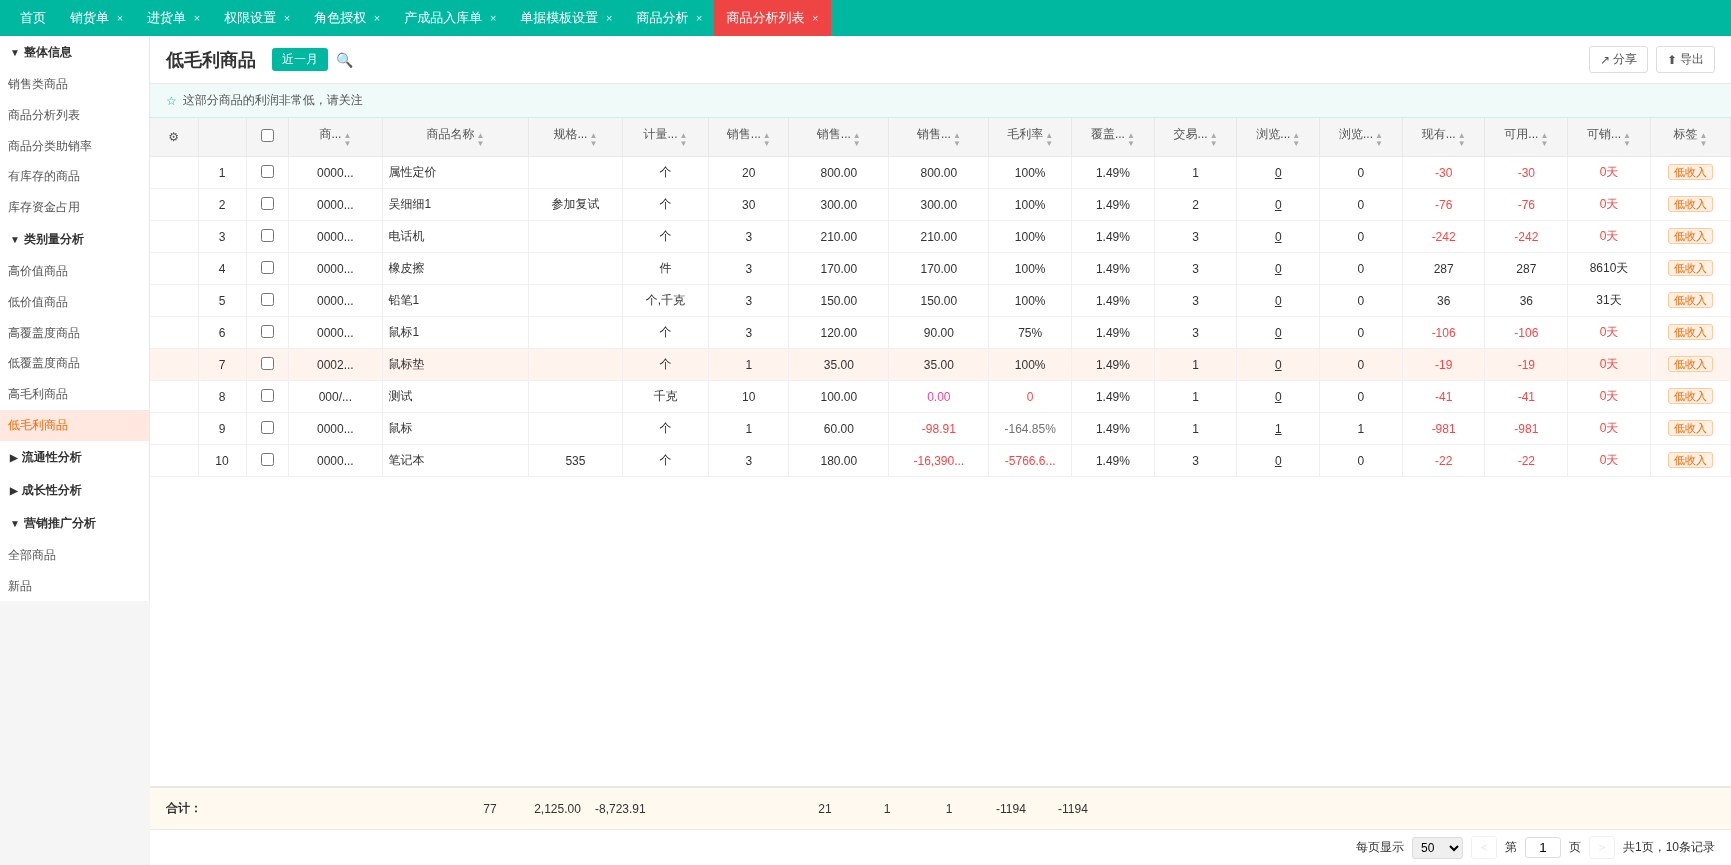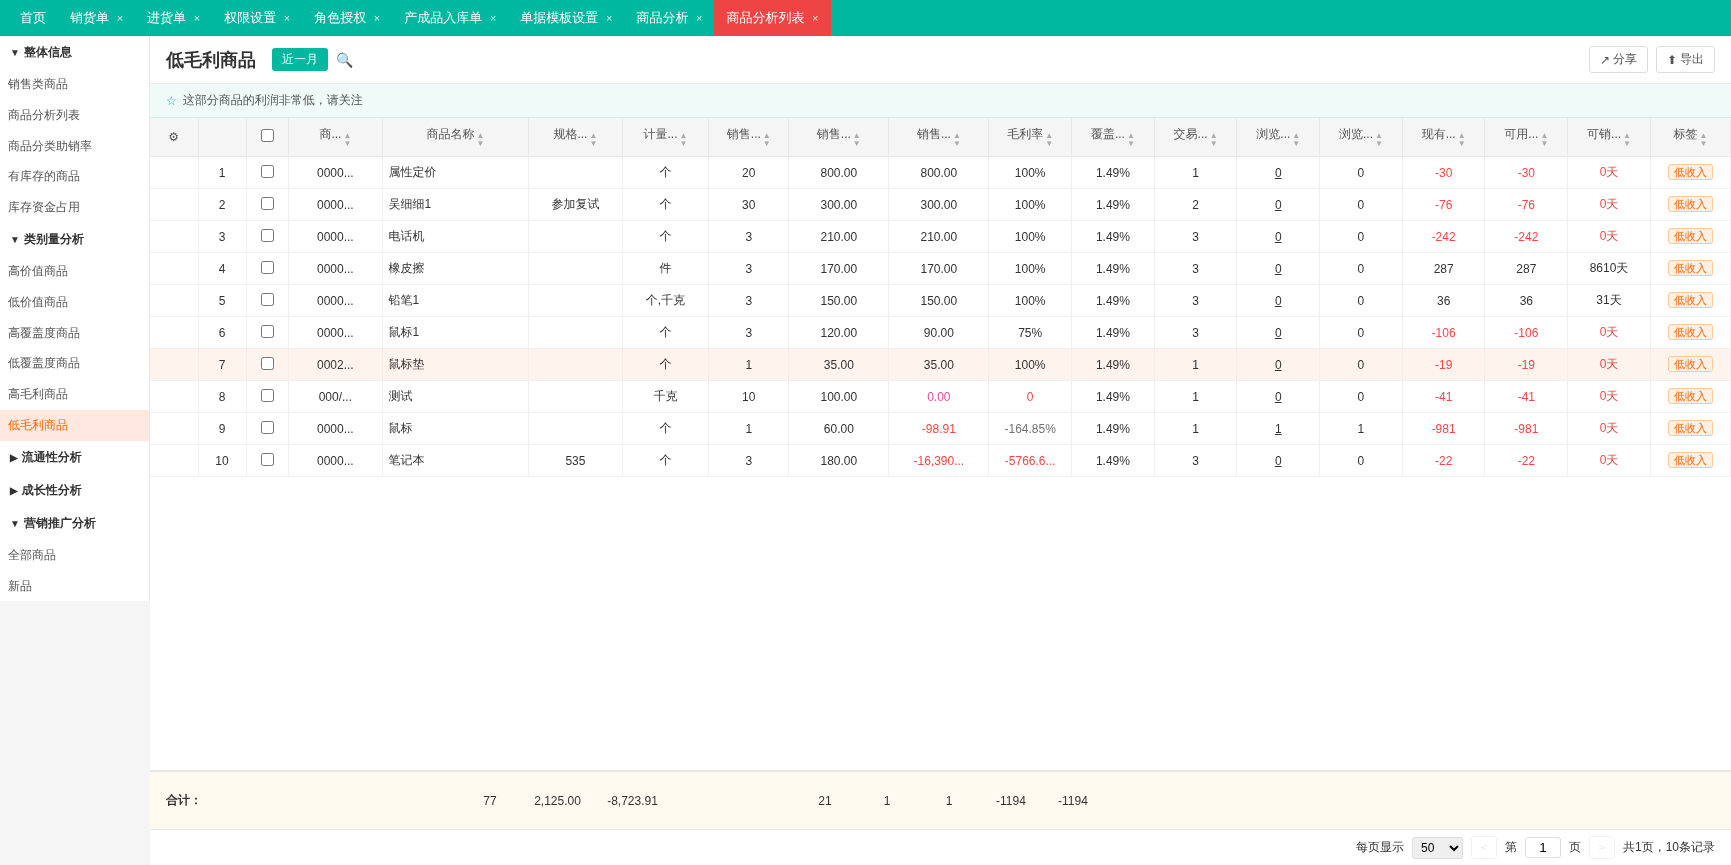--- a/index.html
+++ b/index.html
@@ -94,21 +94,21 @@
     .td-name { text-align: left; }
     .tag-badge {
       background: #fff0e6; color: #ff6600; border: 1px solid #ffcc99;
       border-radius: 3px; padding: 1px 5px; font-size: 11px;
     }
     .underline { text-decoration: underline; cursor: pointer; }
 
     
     .table-footer {
       background: #fff9f0; border-top: 2px solid #e8e8e8;
-      display: flex; align-items: center; padding: 20px 16px; font-size: 12px;
+      display: flex; align-items: center; padding: 12px 16px; font-size: 12px;
       position: sticky; bottom: 0;
     }
     .footer-label { font-weight: bold; color: #333; margin-right: 20px; }
 
     
     .pagination-bar {
       display: flex; align-items: center; justify-content: flex-end;
       padding: 6px 16px; background: #fff; border-top: 1px solid #e8e8e8;
       font-size: 12px; gap: 8px;
     }
@@ -549,21 +549,21 @@
           </tbody>
       </table>
     </div>
 
     <div class="table-footer">
       <span class="footer-label">合计：</span>
       <div style="display:flex; gap:0; flex:1;">
         <div style="width:238px;"></div>
         <div style="width:60px; text-align:center;">77</div>
         <div style="width:75px; text-align:center;">2,125.00</div>
-        <div style="width:75px; text-align:center;">-8,723.91</div>
+        <div style="width:75px; text-align:left;">-8,723.91</div>
         <div style="width:62px;"></div>
         <div style="width:62px;"></div>
         <div style="width:62px; text-align:center;">21</div>
         <div style="width:62px; text-align:center;">1</div>
         <div style="width:62px; text-align:center;">1</div>
         <div style="width:62px; text-align:center;">-1194</div>
         <div style="width:62px; text-align:center;">-1194</div>
       </div>
     </div>
 

